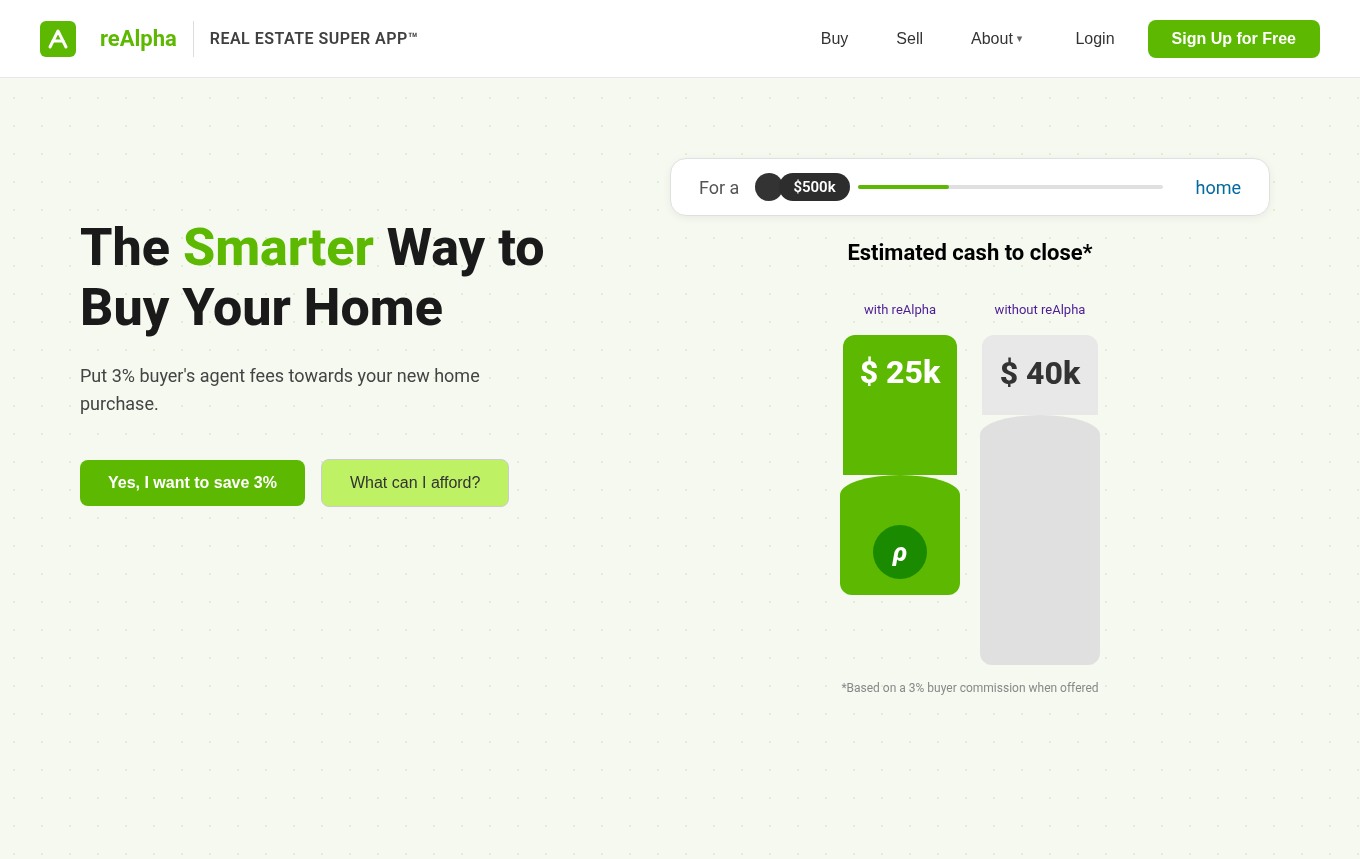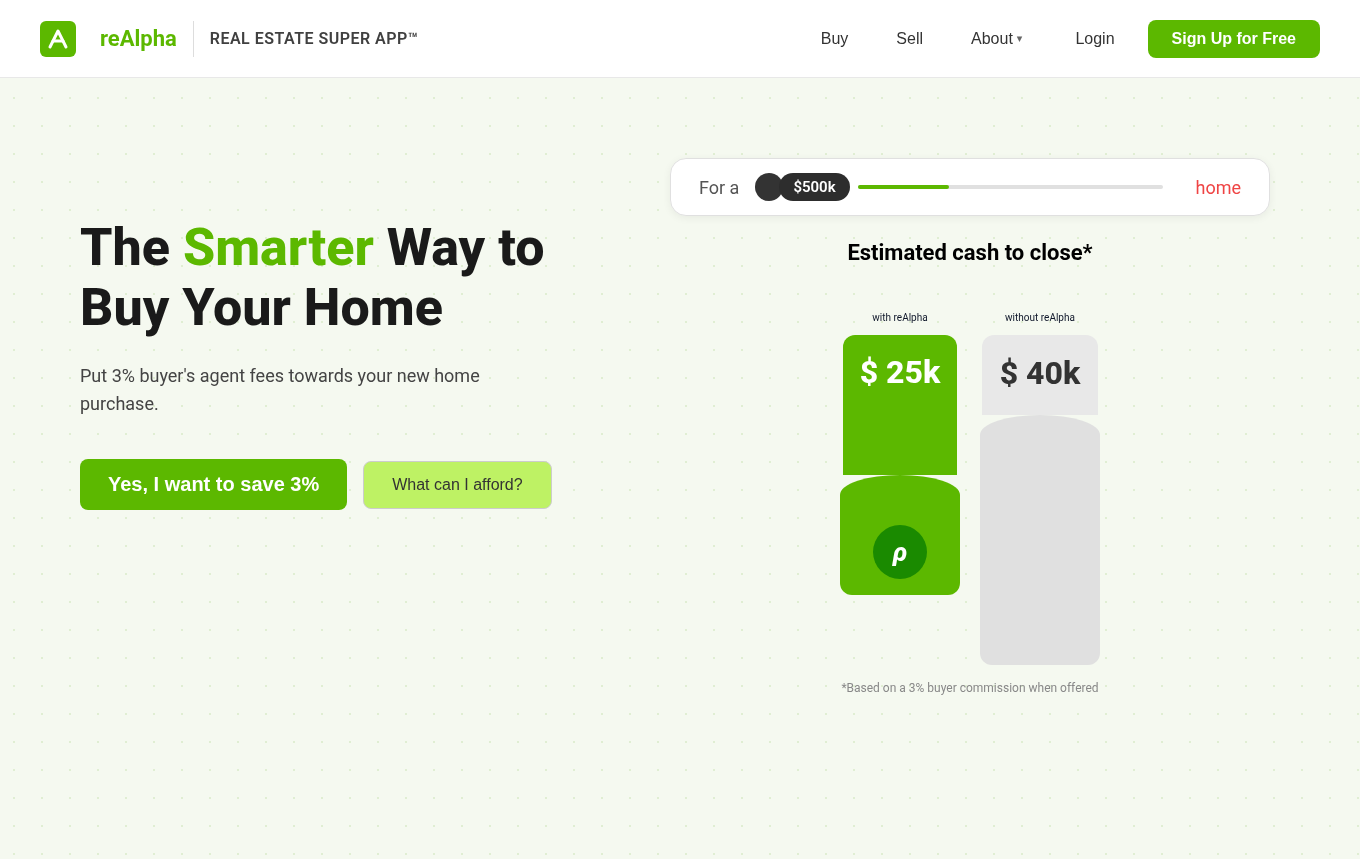--- a/index.html
+++ b/index.html
@@ -161,21 +161,21 @@
     }
 
     .hero-buttons {
       display: flex;
       gap: 16px;
       align-items: center;
     }
 
     .btn-primary {
       padding: 14px 28px;
-      font-size: 20px;
+      font-size: 16px;
       font-weight: 600;
       color: #fff;
       background: #5cb800;
       border: none;
       cursor: pointer;
       border-radius: 8px;
     }
 
     .btn-secondary {
       padding: 14px 28px;
@@ -259,21 +259,21 @@
       left: 0;
       top: 0;
       height: 100%;
       width: 30%;
       background: #5cb800;
       border-radius: 2px;
     }
 
     .slider-home-label {
       font-size: 18px;
-      color: #ef4444;
+      color: #0369a1;
       white-space: nowrap;
       margin-left: 16px;
     }
 
     
     .chart-section {
       width: 600px;
     }
 
     .chart-title {
@@ -293,23 +293,23 @@
     }
 
     .chart-col {
       display: flex;
       flex-direction: column;
       align-items: center;
       gap: 0;
     }
 
     .chart-col-label {
-      font-size: 10px;
-      color: #0f172a;
-      margin-bottom: 12px;
+      font-size: 13px;
+      color: #4c1d95;
+      margin-bottom: 18px;
       text-align: center;
     }
 
     .chart-col-value {
       font-size: 32px;
       font-weight: 800;
       margin-bottom: 8px;
     }
 
     .chart-col-value.green { color: #fff; }

